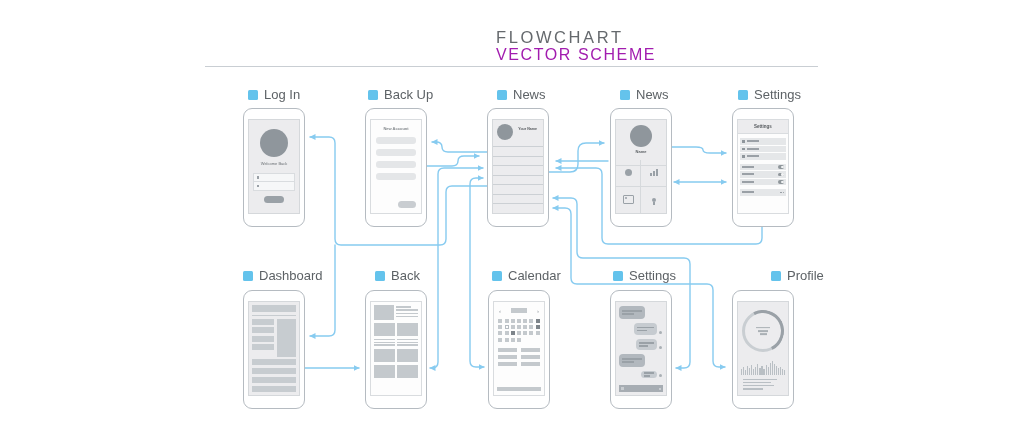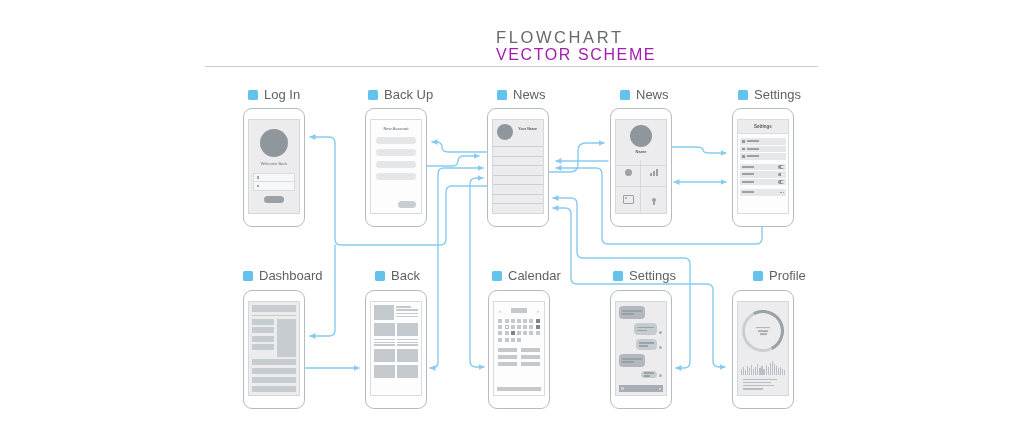--- a/index.html
+++ b/index.html
@@ -10,21 +10,21 @@
         letter-spacing:1px;color:#43474b;}
   .h-title{position:absolute;left:496px;top:28px;font-size:16.5px;letter-spacing:2.6px;color:#65696d;}
   .h-sub{position:absolute;left:496px;top:46px;font-size:16px;letter-spacing:1.6px;color:#a21caf;}
   .h-rule{position:absolute;left:205px;top:66px;width:613px;height:1px;background:#c9ced3;}
   
   .label{position:absolute;display:flex;align-items:center;gap:6px;font-size:13px;color:#5d6266;}
   .label .sq{width:10px;height:10px;border-radius:1.5px;background:var(--accent,#64c3ec);}
   .lbl-login{left:248px;top:87px}.lbl-signup{left:368px;top:87px}.lbl-home{left:497px;top:87px}
   .lbl-menu{left:620px;top:87px}.lbl-settings{left:738px;top:87px}
   .lbl-dashboard{left:243px;top:268px}.lbl-news{left:375px;top:268px}.lbl-calendar{left:492px;top:268px}
-  .lbl-message{left:613px;top:268px}.lbl-profile{left:753px;top:268px}
+  .lbl-message{left:613px;top:268px}.lbl-profile{left:771px;top:268px}
   
   .phone{position:absolute;width:62px;height:119px;box-sizing:border-box;background:#fff;
          border:1.5px solid #b5bbc1;border-radius:9px;}
   .ph-login{left:243px;top:108px}.ph-signup{left:365px;top:108px}.ph-home{left:487px;top:108px}
   .ph-menu{left:610px;top:108px}.ph-settings{left:732px;top:108px}
   .ph-dashboard{left:243px;top:290px}.ph-news{left:365px;top:290px}.ph-calendar{left:488px;top:290px}
   .ph-message{left:610px;top:290px}.ph-profile{left:732px;top:290px}
   .screen{position:absolute;left:4px;right:4px;top:10px;bottom:12px;box-sizing:border-box;
           background:#fdfdfd;border:1px solid #d9dcdf;overflow:hidden;}
   .screen.gray{background:#ececee;border-color:#d5d8db;}

